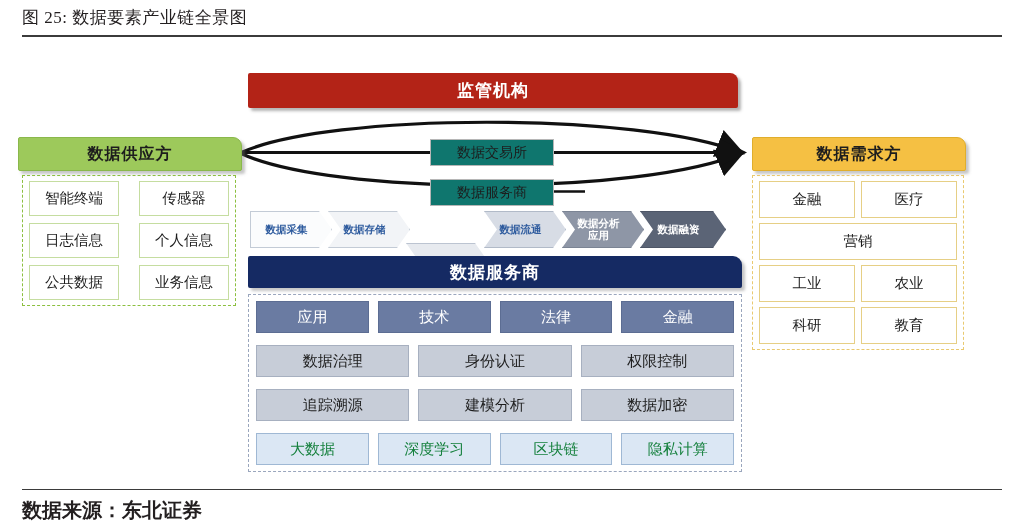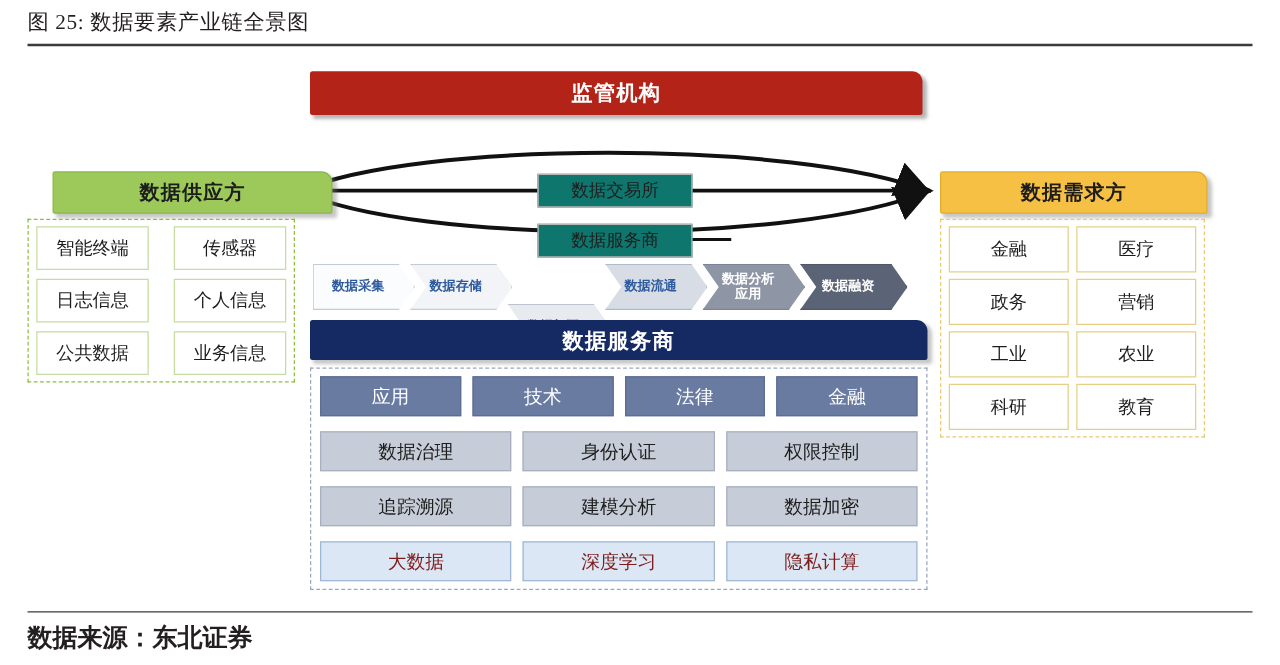--- a/index.html
+++ b/index.html
@@ -30,41 +30,41 @@
     border-top: 1.5px solid #3b3b3b;
   }
   .fig-source {
     position: absolute; left: 22px; top: 497px;
     font-family: "Liberation Serif", "DejaVu Serif", serif;
     font-weight: bold; font-size: 20px; white-space: nowrap;
   }
 
   
   .regulator {
-    position: absolute; left: 248px; top: 57px; width: 490px; height: 35px;
+    position: absolute; left: 248px; top: 73px; width: 490px; height: 35px;
     background: #b32317;
     border-radius: 2px 8px 2px 2px;
     box-shadow: 3px 3px 3px rgba(90,90,90,.45);
     color: #fff; font-weight: bold; font-size: 17px;
     display: flex; align-items: center; justify-content: center;
     letter-spacing: 1px;
   }
 
   
   .flow-svg { position: absolute; left: 0; top: 0; width: 1024px; height: 532px;
               pointer-events: none; }
 
   
   .supply-head {
     position: absolute; left: 18px; top: 137px; width: 222px; height: 32px;
     background: #9dc95b; border: 1px solid #8ab84b;
     border-radius: 2px 9px 2px 2px;
     box-shadow: 3px 3px 3px rgba(120,120,120,.42);
     display: flex; align-items: center; justify-content: center;
-    font-weight: bold; font-size: 16px; color: #1d1d1d; letter-spacing: 1px; margin-left: 24px;
+    font-weight: bold; font-size: 16px; color: #1d1d1d; letter-spacing: 1px;
   }
   .supply-box {
     position: absolute; left: 22px; top: 175px; width: 214px; height: 131px;
     border: 1.6px dashed #8cbf3f; box-sizing: border-box;
     padding: 5px 6px;
     display: flex; flex-direction: column; justify-content: space-between;
   }
   .supply-row { display: flex; gap: 20px; height: 35px; }
   .supply-cell {
     flex: 1; background: #ffffff; border: 1px solid #c5dda0;
@@ -141,21 +141,21 @@
     flex: 1; display: flex; align-items: center; justify-content: center;
     font-size: 15px; box-sizing: border-box;
   }
   .cell-cat {
     background: #6a7ba2; border: 1px solid #5c6d93; color: #ffffff;
   }
   .cell-mid {
     background: #c7cdd8; border: 1px solid #a7b0c0; color: #1d1d1d;
   }
   .cell-tech {
-    background: #dbe7f4; border: 1px solid #9fb8d4; color: #7f1d1d;
+    background: #dbe7f4; border: 1px solid #9fb8d4; color: #15803d;
   }
 </style>
 </head>
 <body>
 
 <div class="fig-title">图 25: 数据要素产业链全景图</div>
 <div class="rule-top"></div>
 <div class="rule-bottom"></div>
 <div class="fig-source">数据来源：东北证券</div>
 
@@ -195,21 +195,20 @@
   </div>
 </div>
 
 <div class="demand-head">数据需求方</div>
 <div class="demand-box">
   <div class="demand-row">
     <div class="demand-cell">金融</div>
     <div class="demand-cell">医疗</div>
   </div>
   <div class="demand-row">
-    <div class="demand-cell">政务</div>
     <div class="demand-cell">营销</div>
   </div>
   <div class="demand-row">
     <div class="demand-cell">工业</div>
     <div class="demand-cell">农业</div>
   </div>
   <div class="demand-row">
     <div class="demand-cell">科研</div>
     <div class="demand-cell">教育</div>
   </div>
@@ -254,15 +253,16 @@
     <div class="dsp-cell cell-mid">权限控制</div>
   </div>
   <div class="dsp-row">
     <div class="dsp-cell cell-mid">追踪溯源</div>
     <div class="dsp-cell cell-mid">建模分析</div>
     <div class="dsp-cell cell-mid">数据加密</div>
   </div>
   <div class="dsp-row">
     <div class="dsp-cell cell-tech">大数据</div>
     <div class="dsp-cell cell-tech">深度学习</div>
+    <div class="dsp-cell cell-tech">区块链</div>
     <div class="dsp-cell cell-tech">隐私计算</div>
   </div>
 </div>
 
 </body></html>

